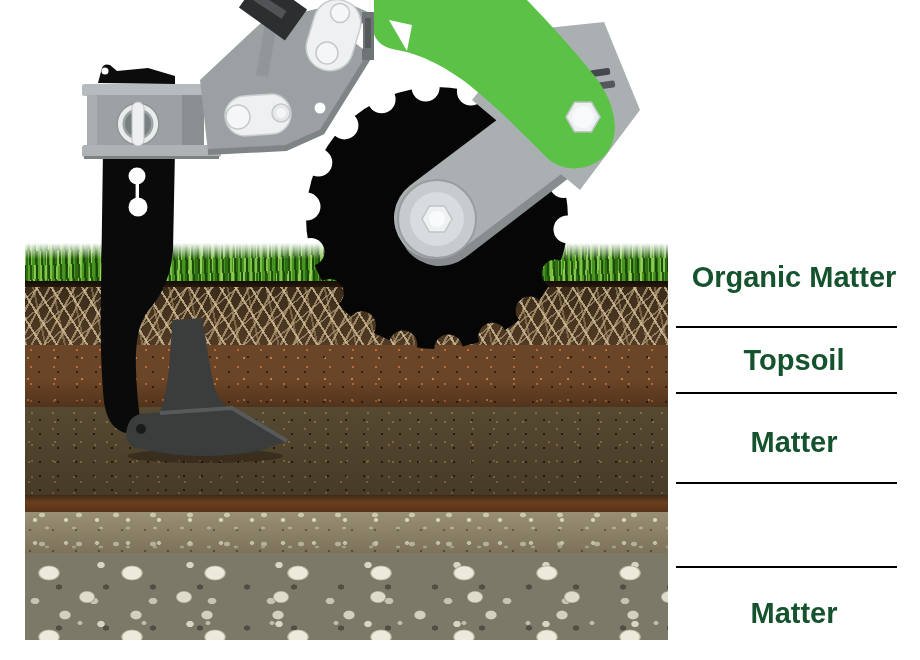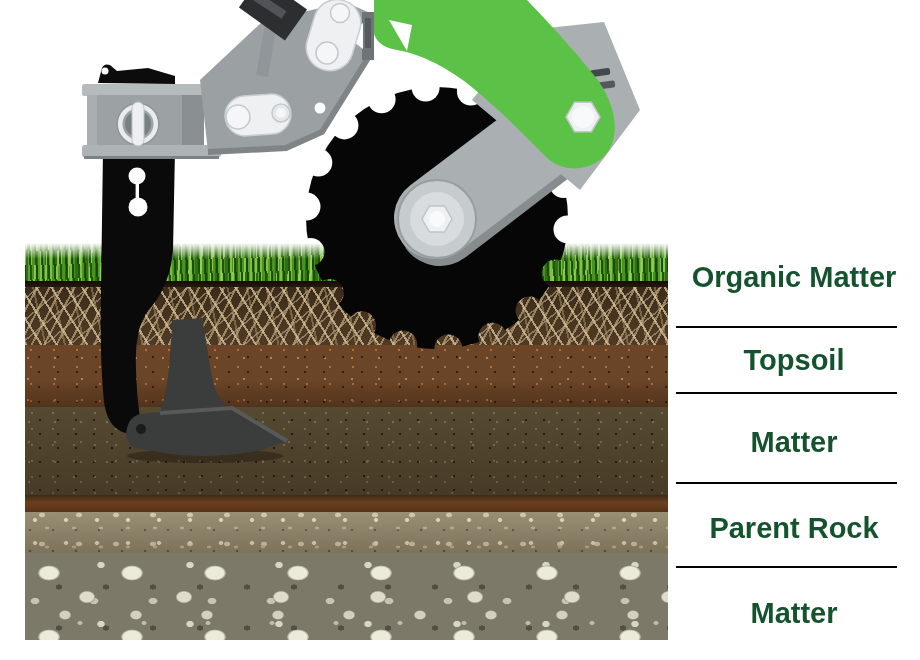--- a/index.html
+++ b/index.html
@@ -210,18 +210,17 @@
     </g>
   </svg>
 
   <div id="legend">
     <div class="layer-label" id="lbl0">Organic Matter</div>
     <div class="sep" id="sep0"></div>
     <div class="layer-label" id="lbl1">Topsoil</div>
     <div class="sep" id="sep1"></div>
     <div class="layer-label" id="lbl2">Matter</div>
     <div class="sep" id="sep2"></div>
-    <div class="layer-label" id="lbl3">Parent Rock</div>
     <div class="sep" id="sep3"></div>
     <div class="layer-label" id="lbl4">Matter</div>
   </div>
 
 </div>
 
 </body></html>

